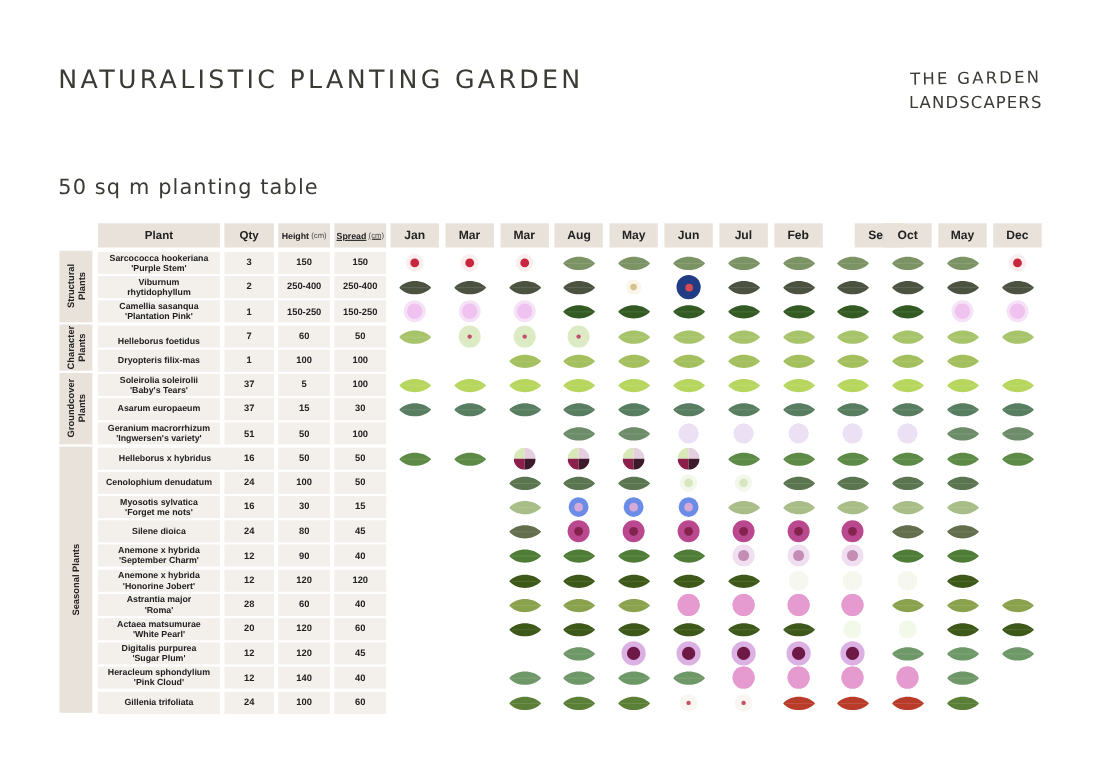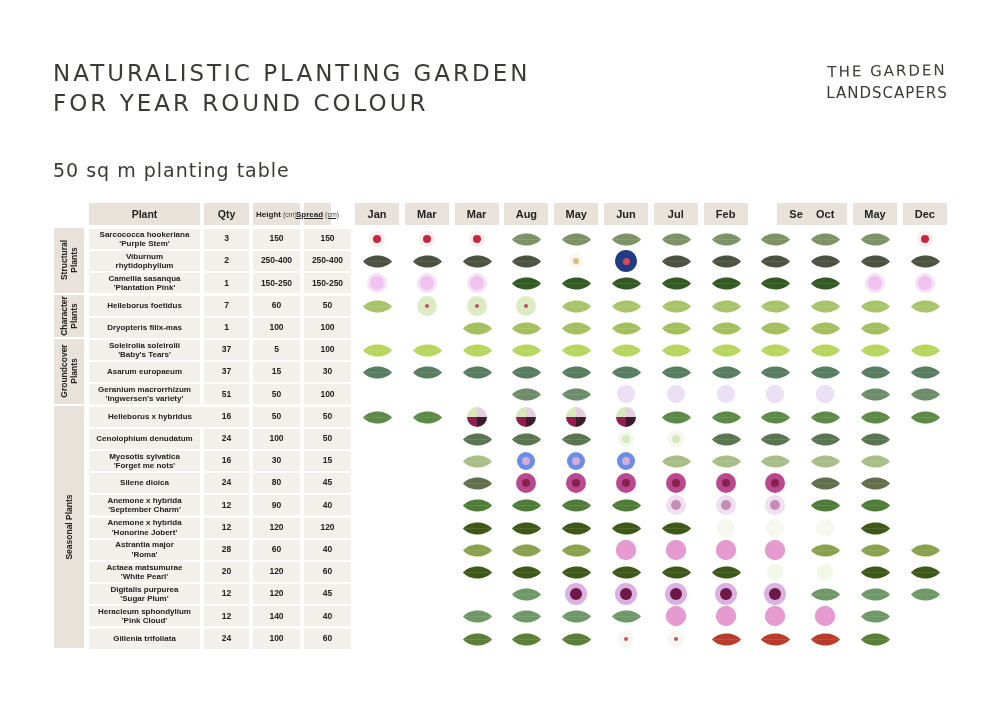--- a/index.html
+++ b/index.html
@@ -30,40 +30,39 @@
   .mcell { position:absolute; width:44px; height:20px; display:flex; align-items:center; justify-content:center; }
   .leaf-shape { width:30px; height:16px; position:relative; }
   .leaf-shape svg { display:block; }
   .dot { border-radius:50%; display:flex; align-items:center; justify-content:center; }
 </style>
 </head>
 <body>
 
 <div class="title">
   <div>NATURALISTIC PLANTING GARDEN</div>
-  <div>FOR YEAR ROUND COLOUR</div>
 </div>
 <div class="subtitle">50 sq m planting table</div>
 <div class="logo">
   <span class="l1">THE GARDEN</span>
   <span class="l2">LANDSCAPERS</span>
 </div>
 
 <div id="table">
     <div class="hdr" style="left: 89px; width: 111px;">
       <span>Plant</span>
     </div>
     <div class="hdr" style="left: 204px; width: 45px;">
       <span>Qty</span>
     </div>
     <div class="hdr" style="left: 253px; width: 47px; font-size: 8px;">
       <span>Height</span>
       <span class="unit" style="font-size: 7px;">(cm)</span>
     </div>
-    <div class="hdr" style="left: 304px; width: 27px; font-size: 8px; text-decoration: underline;">
+    <div class="hdr" style="left: 304px; width: 47px; font-size: 8px; text-decoration: underline;">
       <span>Spread</span>
       <span class="unit" style="font-size: 7px;">(cm)</span>
     </div>
     <div class="month" style="left: 355px;">
       <span>Jan</span>
     </div>
     <div class="month" style="left: 404.8px;">
       <span>Mar</span>
     </div>
     <div class="month" style="left: 454.6px;">
@@ -394,21 +393,21 @@
     <div class="mcell" style="left: 853px; top: 273.4px;">
       <span class="dot" style="width: 20px; height: 20px; background: rgb(246, 226, 246);">
         <span class="dot" style="width: 14px; height: 14px; background: rgb(240, 194, 240);"></span>
       </span>
     </div>
     <div class="mcell" style="left: 902.8px; top: 273.4px;">
       <span class="dot" style="width: 20px; height: 20px; background: rgb(246, 226, 246);">
         <span class="dot" style="width: 14px; height: 14px; background: rgb(240, 194, 240);"></span>
       </span>
     </div>
-    <div class="cell" style="left: 89px; width: 111px; top: 295.6px;">
+    <div class="cell" style="left: 89px; width: 111px; top: 295.6px; align-items: flex-end;">
       <div>
         <div>Helleborus foetidus</div>
       </div>
     </div>
     <div class="cell" style="left: 204px; width: 45px; top: 295.6px; font-size: 8.5px;">7</div>
     <div class="cell" style="left: 253px; width: 47px; top: 295.6px; font-size: 8.5px;">60</div>
     <div class="cell" style="left: 304px; width: 47px; top: 295.6px; font-size: 8.5px;">50</div>
     <div class="mcell" style="left: 355px; top: 295.6px;">
       <span class="leaf-shape">
         <svg width="31" height="17" viewBox="0 0 31 17">

